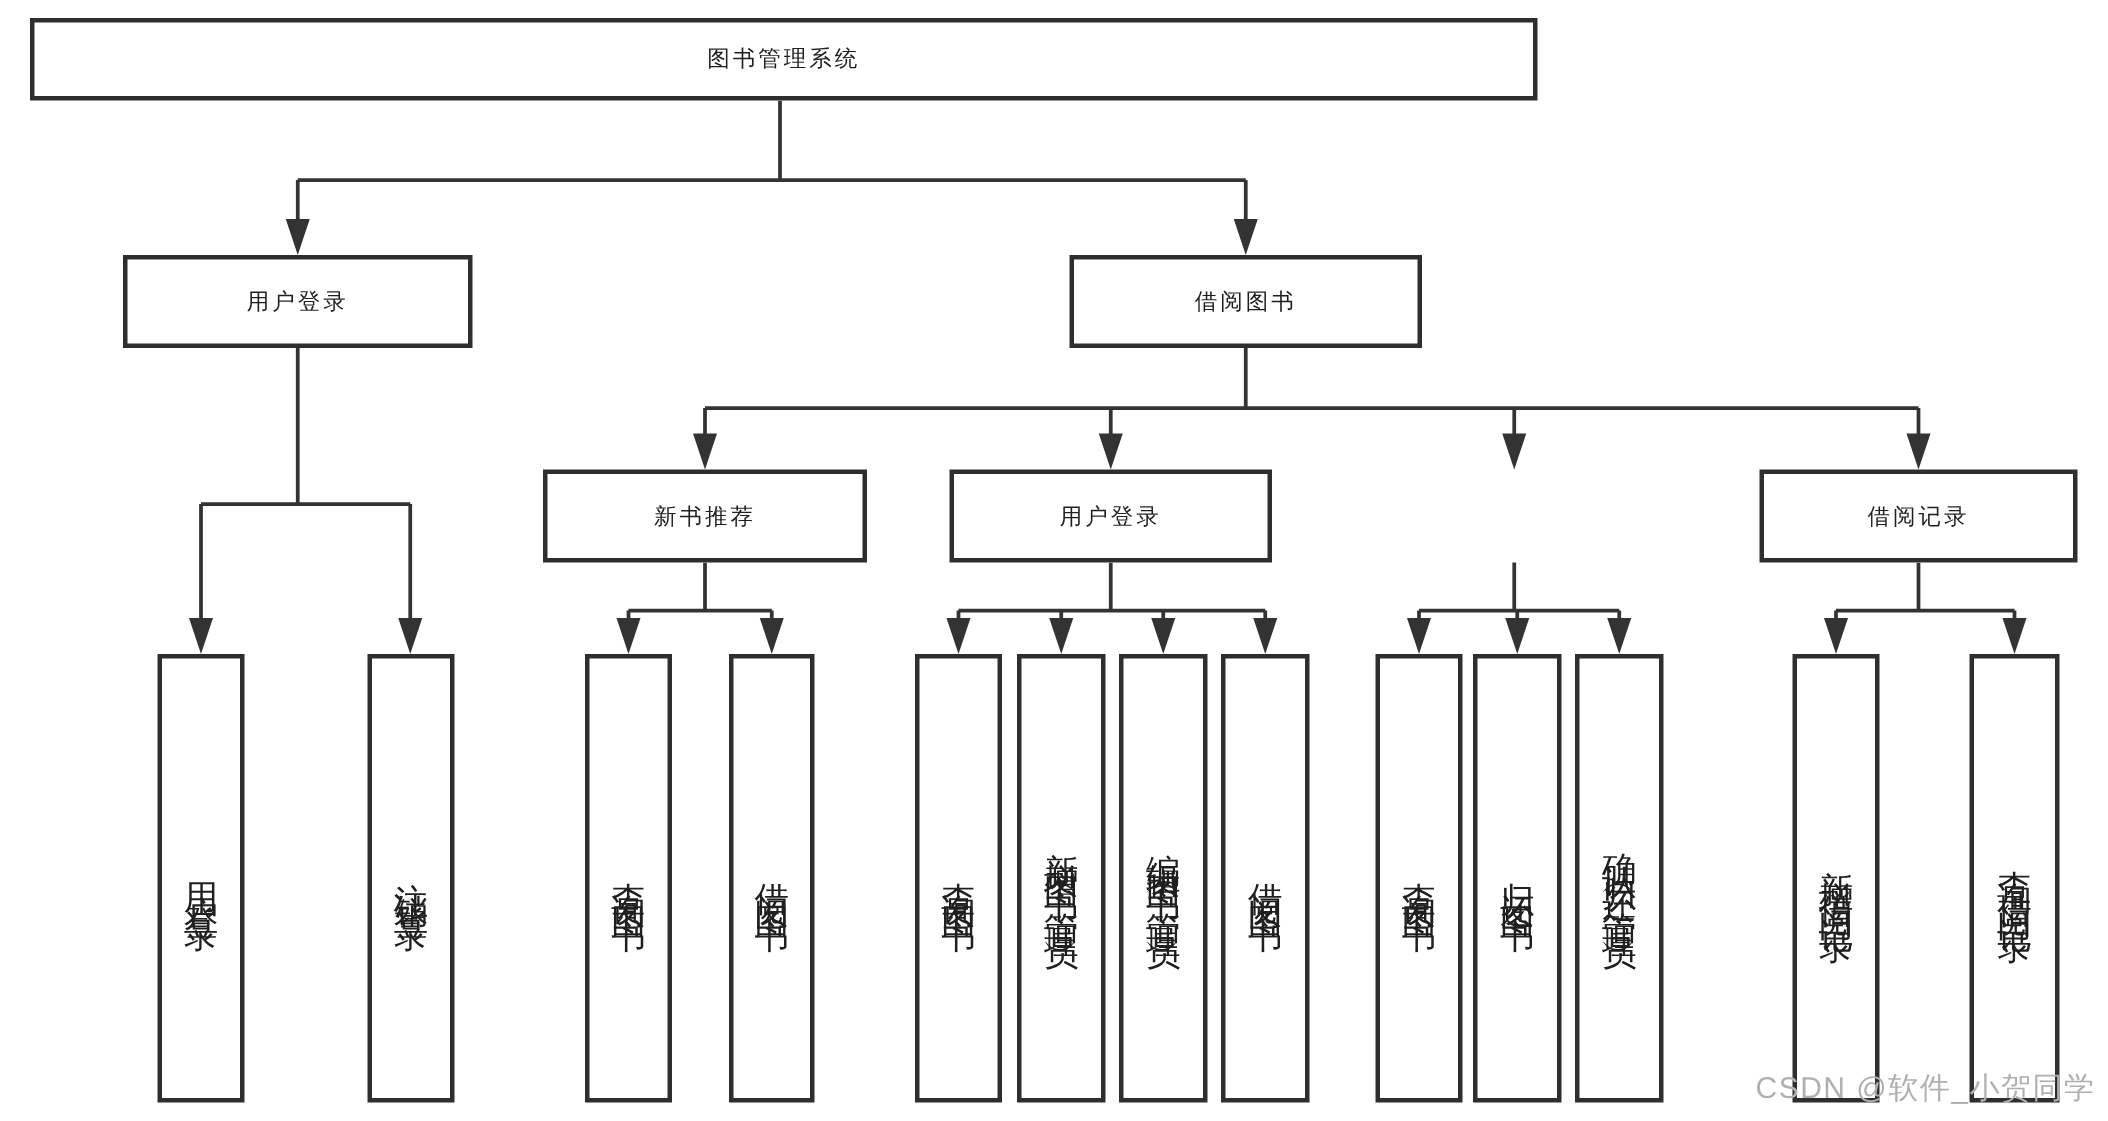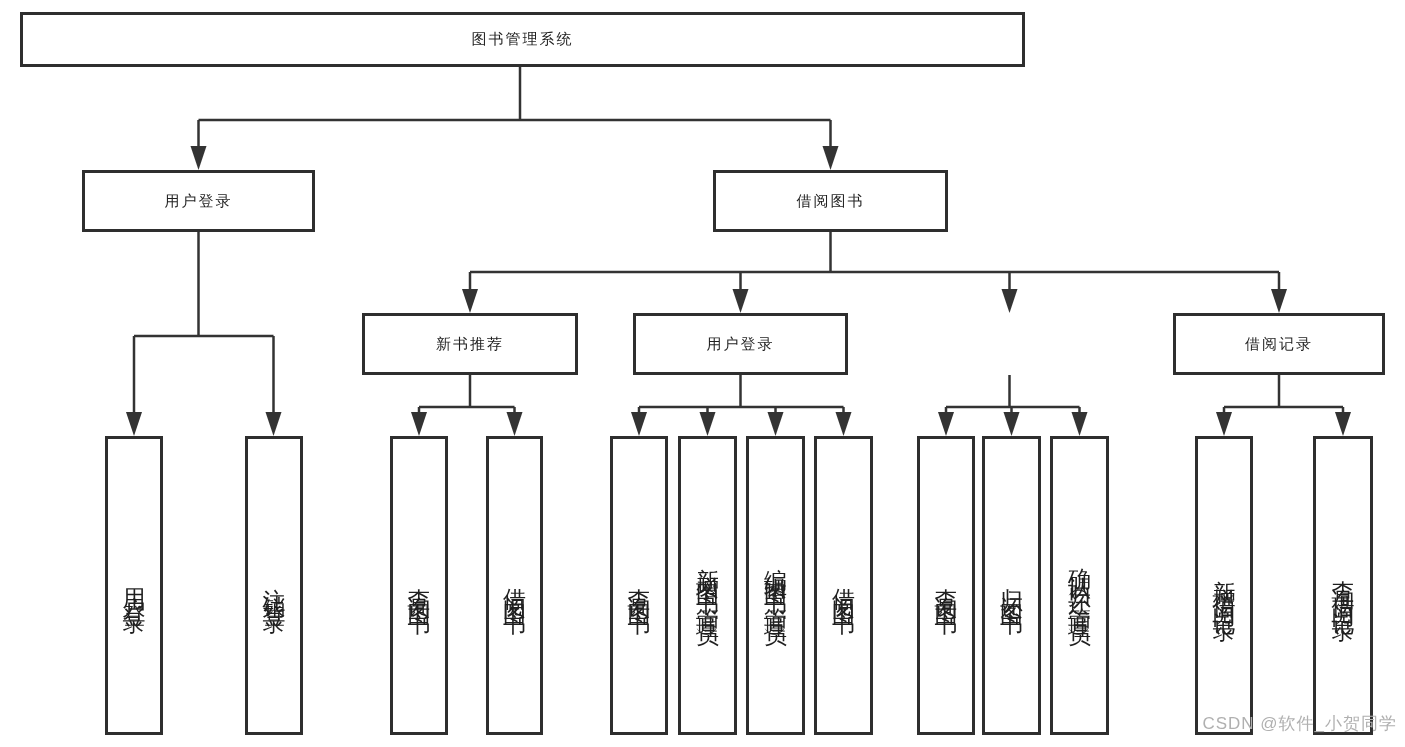--- a/index.html
+++ b/index.html
@@ -41,21 +41,21 @@
     writing-mode: vertical-rl;
     text-orientation: mixed;
     font-size: 23px;
     letter-spacing: 8px;
     line-height: 1;
   }
   #watermark {
     position: absolute;
     right: 8px;
     top: 712px;
-    font-size: 17px;
+    font-size: 20px;
     color: #b0b0b0;
     letter-spacing: 1px;
     white-space: nowrap;
   }
   .cline {
     stroke: #333333;
     stroke-width: 2.5;
     fill: none;
   }
   .arrowhead {

